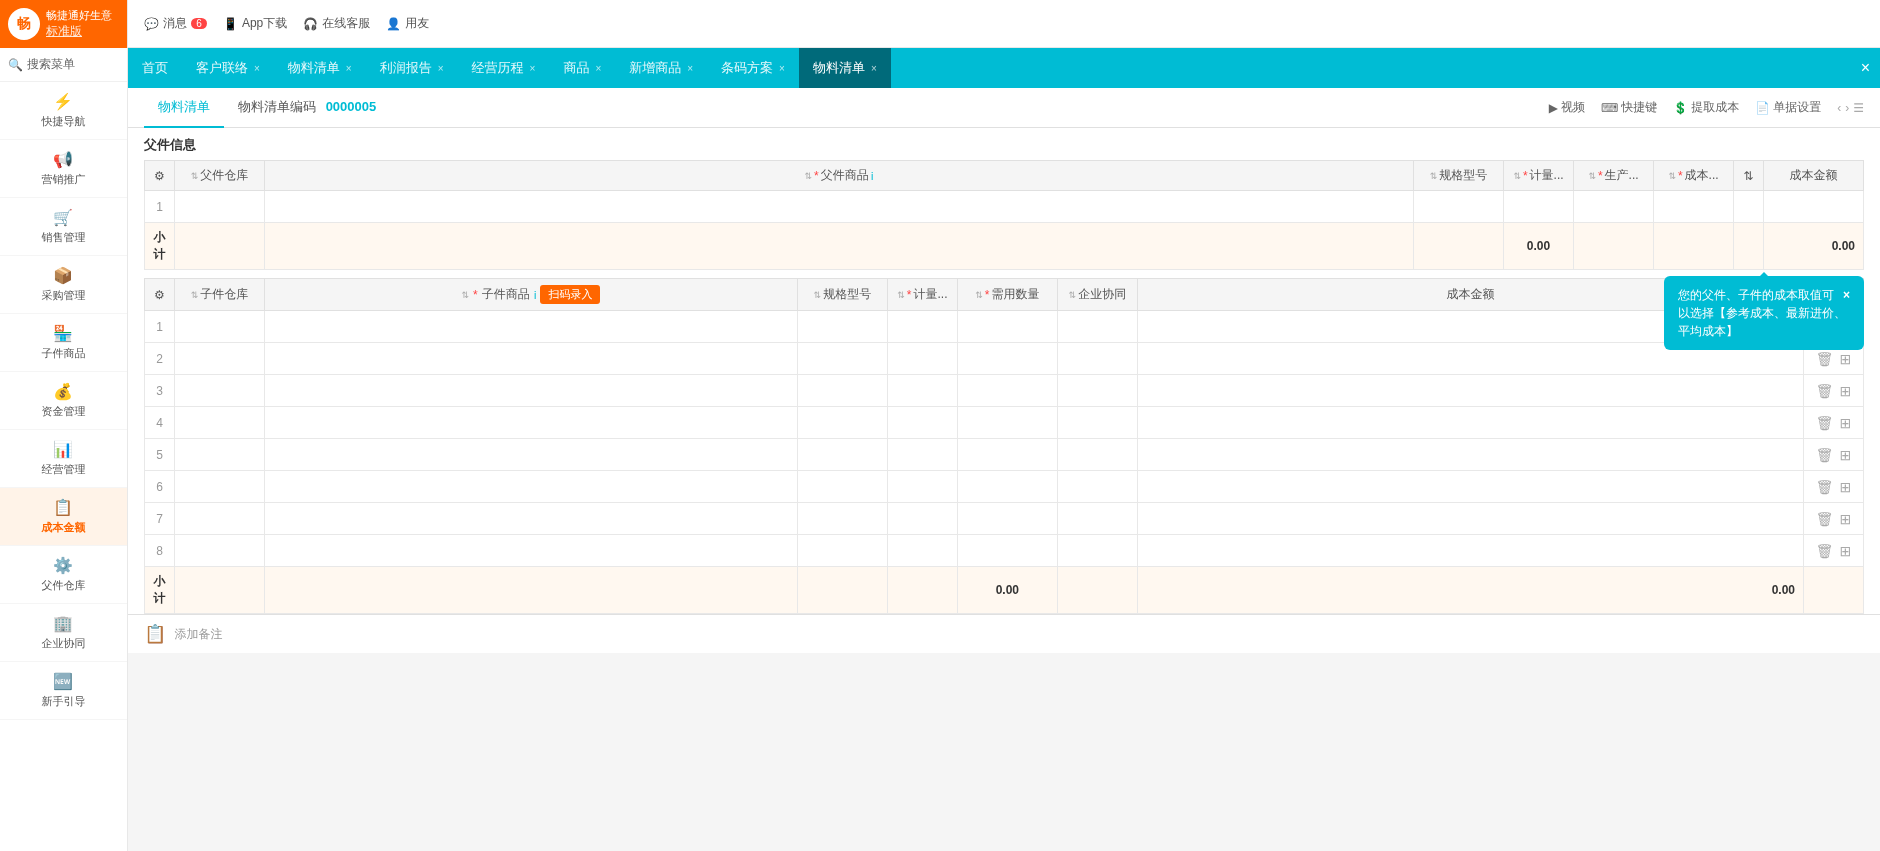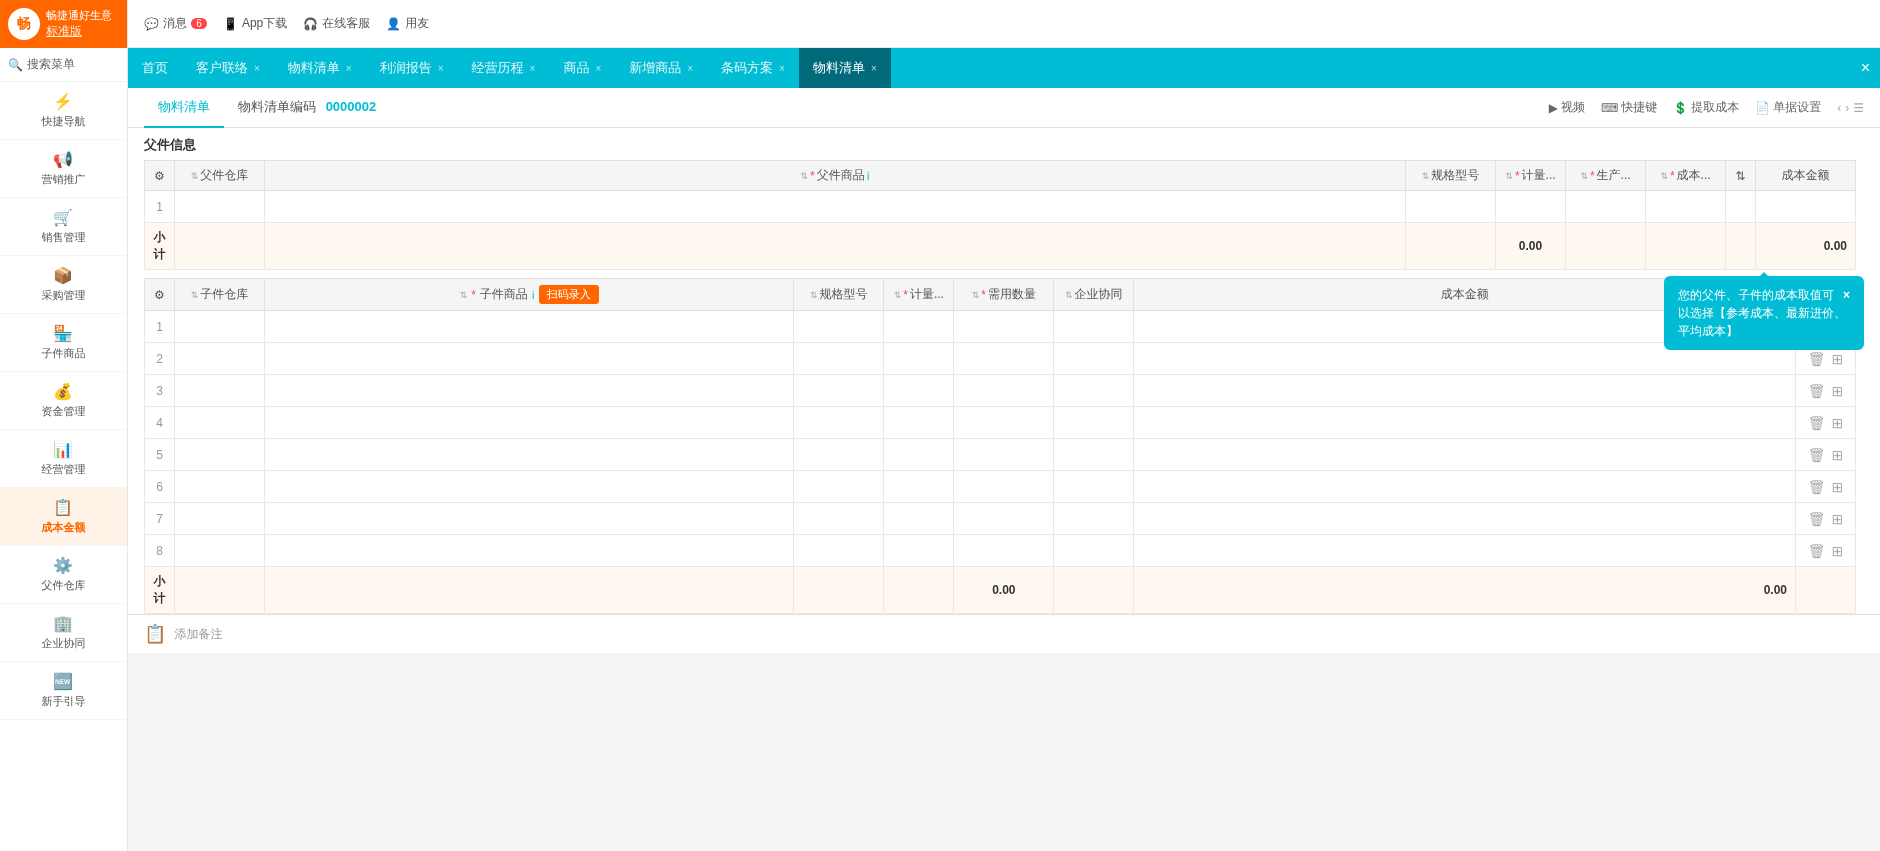--- a/index.html
+++ b/index.html
@@ -199,21 +199,21 @@
       align-items: center;
       gap: 3px;
       cursor: pointer;
       color: #666;
       font-size: 12px;
     }
 
     
     .section {
       background: #fff;
-      padding: 0 24px 0 16px;
+      padding: 0 16px 0 16px;
     }
     .section-title {
       font-size: 13px;
       font-weight: bold;
       color: #333;
       padding: 8px 0 6px 0;
     }
 
     
     .data-table {
@@ -453,21 +453,21 @@
 
   <div class="content-area">
     <div class="page-content">
 
       <div class="sub-tabs">
         <div class="sub-tab active">
           <span>物料清单</span>
         </div>
         <div class="sub-tab">
           <span>物料清单编码</span>
-          <span class="sub-tab-code">0000002</span>
+          <span class="sub-tab-code">0000005</span>
         </div>
 
         <div style="margin-left:auto; display:flex; align-items:center; gap:16px;">
           <div class="toolbar-btn">
             <span>▶</span>
             <span>视频</span>
           </div>
           <div class="toolbar-btn">
             <span>⌨</span>
             <span>快捷键</span>

